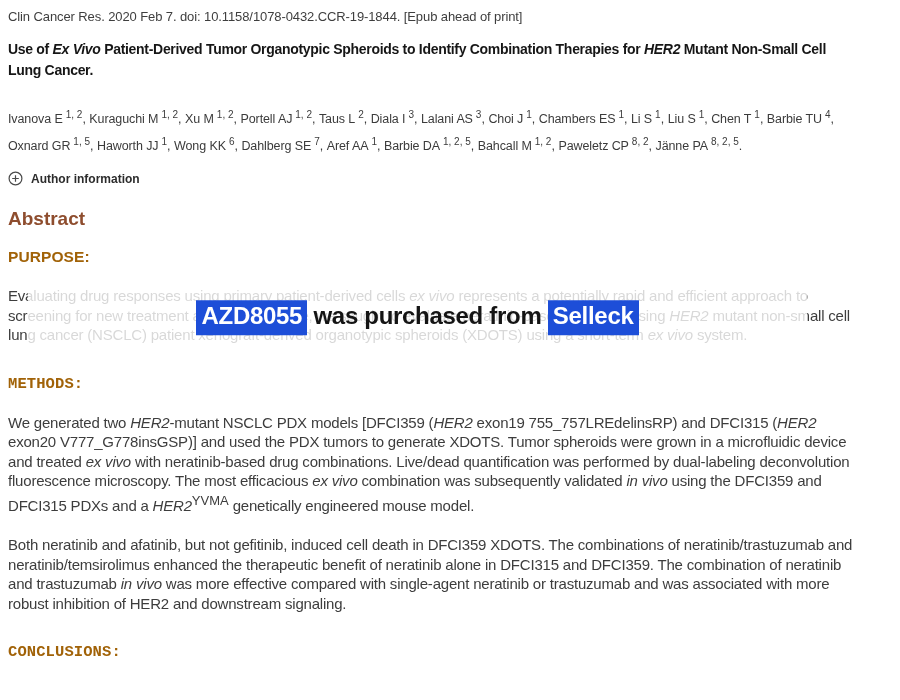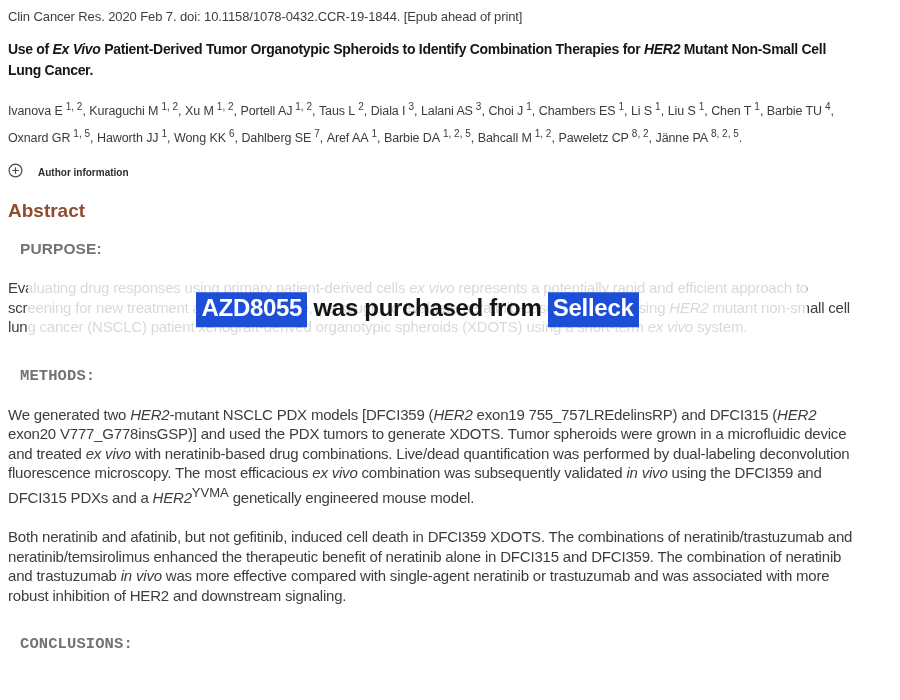--- a/index.html
+++ b/index.html
@@ -14,38 +14,37 @@
 
   .citation { font-size: 13px; color: #3e3e3e; letter-spacing: -0.1px; }
 
   .title {
     margin-top: 15px; max-width: 886px;
     font-size: 14px; font-weight: 700; color: #161616;
     line-height: 1.5; letter-spacing: -0.3px;
   }
 
   .authors {
-    margin-top: 16px; max-width: 890px;
+    margin-top: 24px; max-width: 890px;
     font-size: 12.5px; color: #3b3b3b; line-height: 2.0; letter-spacing: -0.1px;
   }
   .a-sup { font-size: 10px; margin-left: 3px; letter-spacing: 0; }
   .a-sep { letter-spacing: 0; }
 
   .author-info {
-    margin-top: 12px; display: flex; align-items: flex-end; gap: 15px;
-    font-size: 10px; font-weight: 700; color: #2c2c2c;
+    margin-top: 12px; display: flex; align-items: center; gap: 8px;
+    font-size: 12px; font-weight: 700; color: #2c2c2c;
   }
   .plus-icon { display: inline-flex; flex: 0 0 auto; }
 
   .abstract-h { margin-top: 22px; font-size: 19px; font-weight: 700; color: #8e4d2e; }
 
   .sec-h {
-    margin-top: 18px; font-size: 15.5px; font-weight: 700; color: #737373;
+    margin-top: 18px; font-size: 15.5px; font-weight: 700; color: #a16207;
     letter-spacing: 0.1px;
-    margin-left: 12px;
   }
   .sec-h.later { margin-top: 30px; font-family: Liberation Mono, monospace; }
 
   .sec-p {
     position: relative;
     margin-top: 20px; max-width: 890px;
     font-size: 15px; line-height: 19.5px; color: #3d3d3d; letter-spacing: -0.2px;
   }
   .part.it { font-style: italic; }
   .part.sup { vertical-align: super; font-size: 13px; letter-spacing: 0; }

